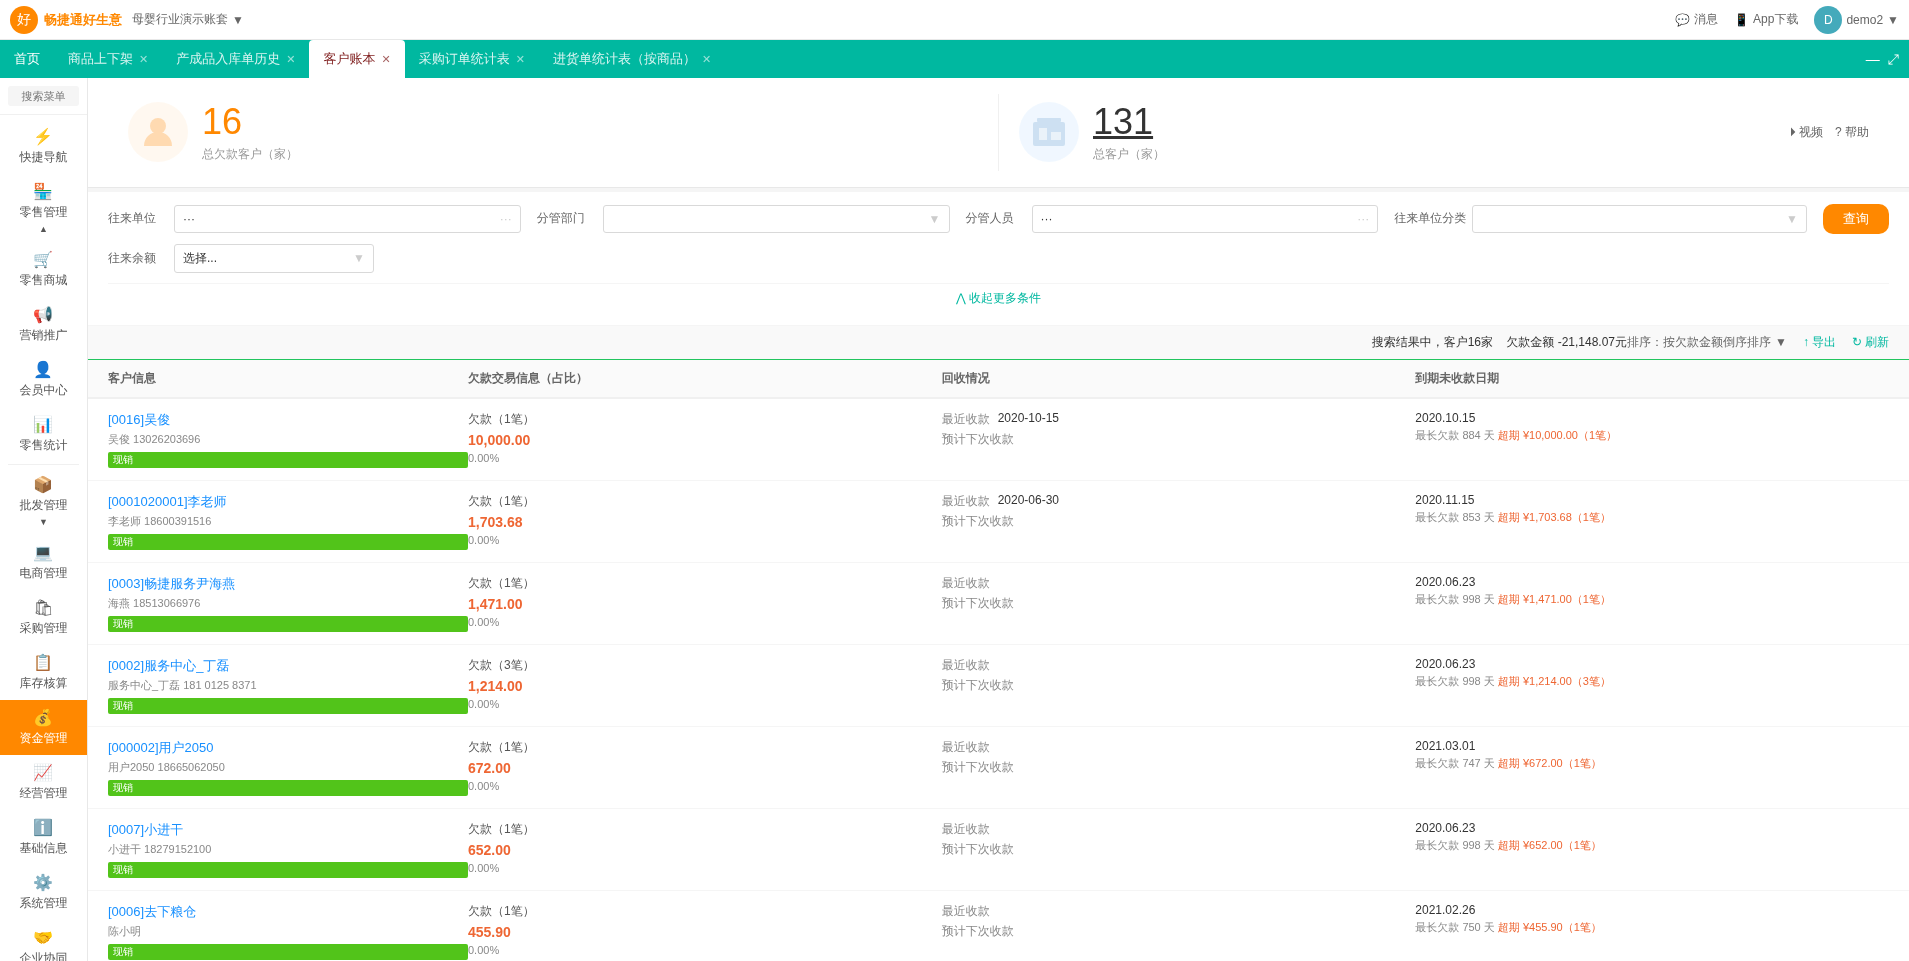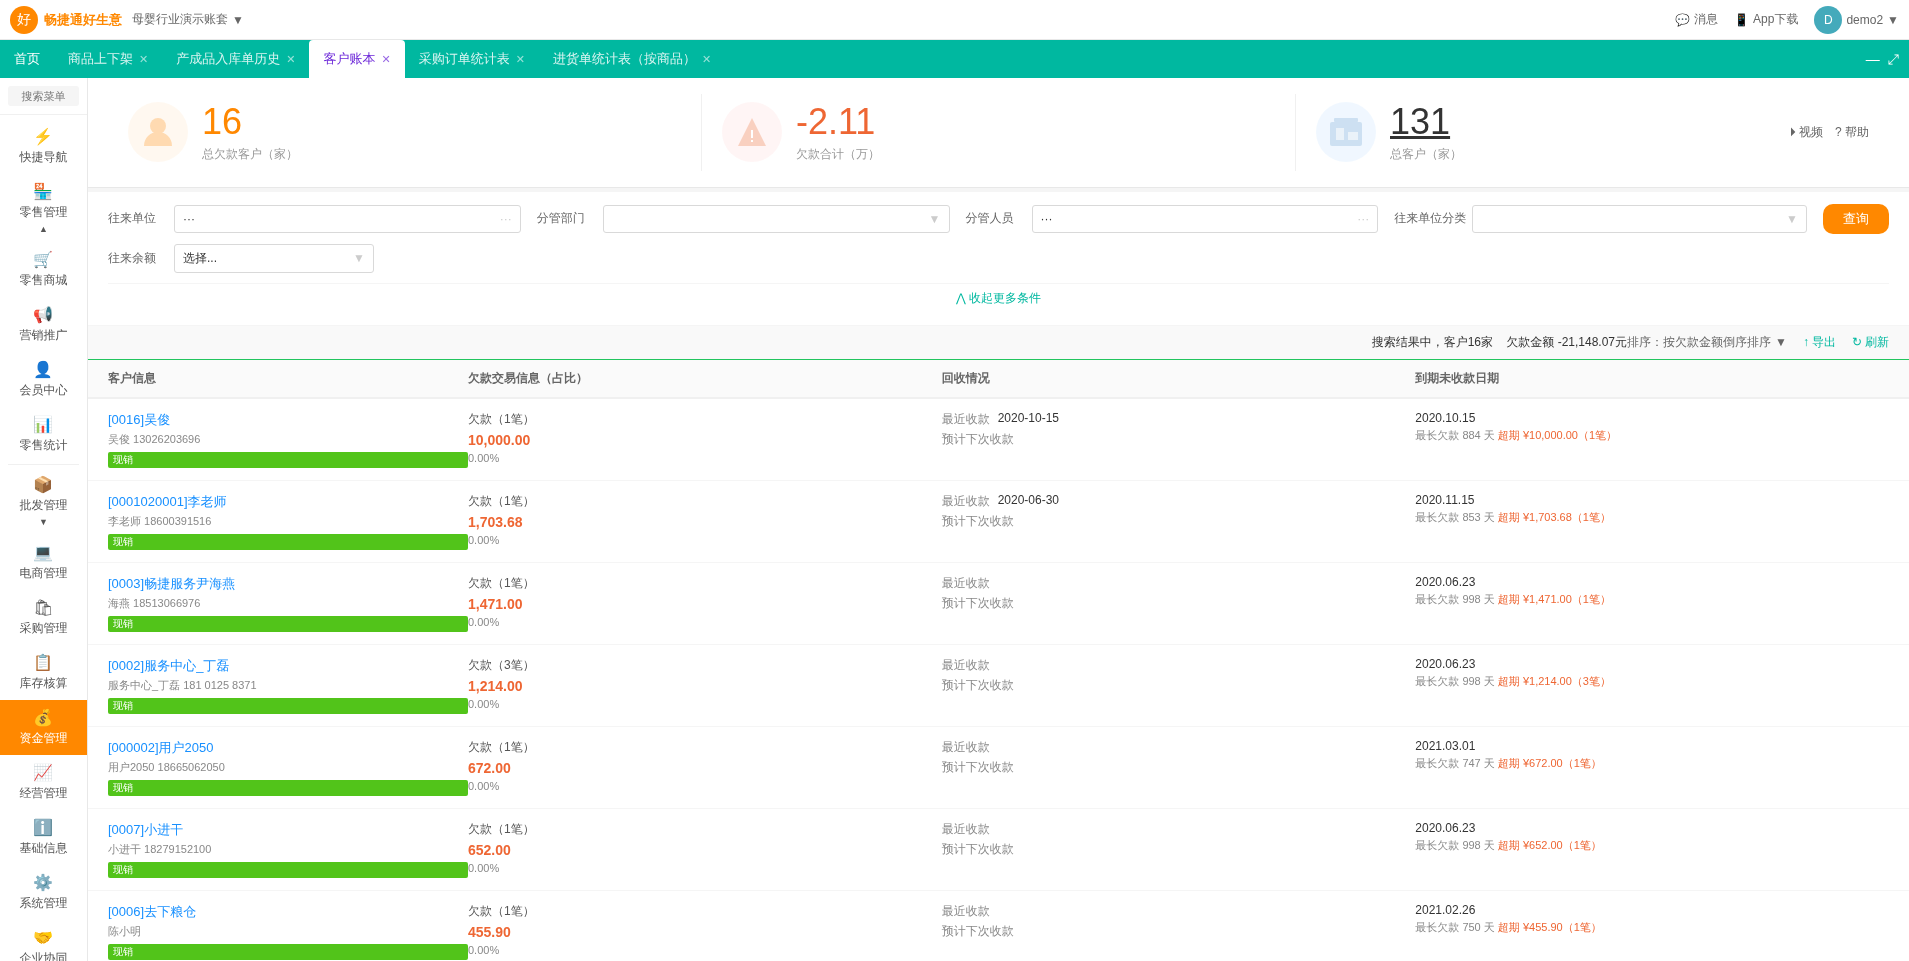--- a/index.html
+++ b/index.html
@@ -13,21 +13,21 @@
     .logo-icon { width: 28px; height: 28px; background: #ff8800; border-radius: 50%; display: flex; align-items: center; justify-content: center; color: white; font-size: 14px; }
     .logo-text { color: #ff8800; font-size: 13px; font-weight: bold; }
     .store-selector { display: flex; align-items: center; gap: 4px; font-size: 12px; color: #666; cursor: pointer; }
     .top-bar-right { display: flex; align-items: center; gap: 16px; }
     .top-right-item { display: flex; align-items: center; gap: 4px; cursor: pointer; color: #666; font-size: 12px; }
     .avatar { width: 28px; height: 28px; border-radius: 50%; background: #4ab; display: flex; align-items: center; justify-content: center; color: white; font-size: 12px; }
 
     
     .tab-bar { height: 38px; background: #00b8a0; display: flex; align-items: stretch; flex-shrink: 0; }
     .tab { display: flex; align-items: center; padding: 0 14px; cursor: pointer; color: rgba(255,255,255,0.85); font-size: 13px; gap: 6px; white-space: nowrap; position: relative; }
-    .tab.active { background: #fff; color: #6d28d9; border-radius: 4px 4px 0 0; }
+    .tab.active { background: #fff; color: #7f1d1d; border-radius: 4px 4px 0 0; }
     .tab-close { font-size: 11px; opacity: 0.7; cursor: pointer; }
     .tab-bar-end { margin-left: auto; display: flex; align-items: center; gap: 8px; padding: 0 10px; }
     .tab-bar-end-btn { color: white; cursor: pointer; font-size: 14px; }
 
     
     .main-area { display: flex; flex: 1; overflow: hidden; }
 
     
     .sidebar { width: 88px; background: #fff; border-right: 1px solid #e8e8e8; display: flex; flex-direction: column; flex-shrink: 0; overflow-y: auto; }
     .sidebar-search { padding: 8px; border-bottom: 1px solid #f0f0f0; }
@@ -256,33 +256,20 @@
                 <circle cx="18" cy="12" r="8"></circle>
                 <path d="M4 32c0-8 6-14 14-14s14 6 14 14"></path>
               </svg>
           </div>
           <div class="stat-content">
             <span class="stat-number orange">16</span>
             <span class="stat-label">总欠款客户（家）</span>
           </div>
         </div>
         <div class="stat-card">
-          <div class="stat-icon red">
-            <svg viewBox="0 0 36 36" fill="#e63">
-                <polygon points="18,4 32,32 4,32"></polygon>
-                <rect x="17" y="16" width="2" height="8" fill="white"></rect>
-                <rect x="17" y="26" width="2" height="2" fill="white"></rect>
-              </svg>
-          </div>
-          <div class="stat-content">
-            <span class="stat-number red">-2.11</span>
-            <span class="stat-label">欠款合计（万）</span>
-          </div>
-        </div>
-        <div class="stat-card">
           <div class="stat-icon blue">
             <svg viewBox="0 0 36 36" fill="#5b9bd5">
                 <rect x="2" y="8" width="32" height="24" rx="2"></rect>
                 <rect x="6" y="4" width="24" height="4" rx="1"></rect>
                 <rect x="8" y="14" width="8" height="12" fill="white" opacity="0.6"></rect>
                 <rect x="20" y="18" width="10" height="8" fill="white" opacity="0.6"></rect>
               </svg>
           </div>
           <div class="stat-content">
             <span class="stat-number black">131</span>

